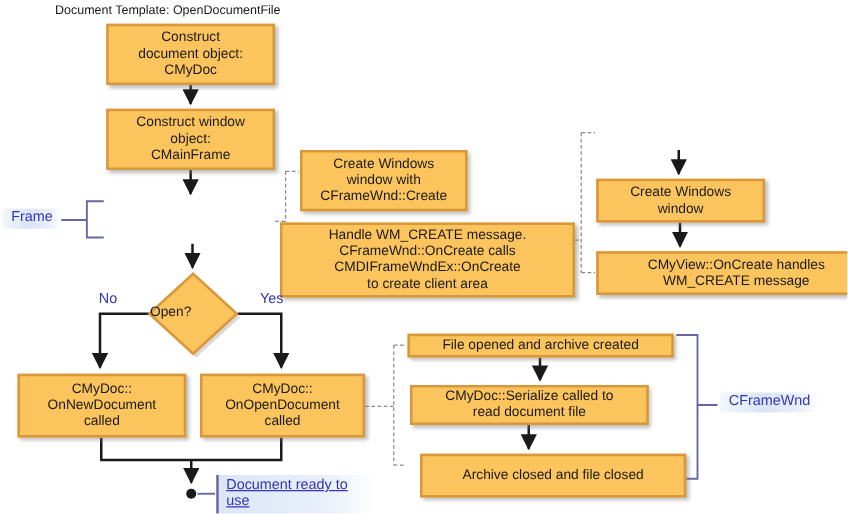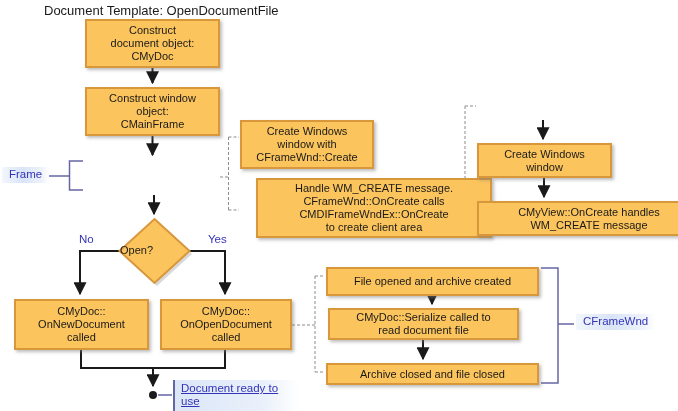--- a/index.html
+++ b/index.html
@@ -24,21 +24,21 @@
     position:absolute;box-sizing:border-box;
     background:var(--node-fill);
     border:2px solid var(--node-border);
     box-shadow:2px 2px 3px rgba(125,125,125,.5);
     display:flex;align-items:center;justify-content:center;
     text-align:center;white-space:pre-line;
     font-size:11px;line-height:13px;color:#1a1a1a;
   }
   .title{
     position:absolute;left:44px;top:3px;
-    font-size:13px;color:#1a1a1a;
+    font-size:10px;color:#1a1a1a;
   }
   .blue-label{
     position:absolute;color:var(--label-text);
     font-size:11.5px;line-height:13px;
   }
   .hl{
     background:linear-gradient(90deg,#f3f7fd 0%,#d9e4f6 45%,#eef3fb 85%,#ffffff 100%);
     padding:1px 7px 2px 7px;
   }
   .ready{
@@ -101,34 +101,34 @@
   <div class="node" style="left:14px;top:299px;width:135px;height:51px">CMyDoc::
 OnNewDocument
 called</div>
   <div class="node" style="left:160px;top:299px;width:132px;height:51px">CMyDoc::
 OnOpenDocument
 called</div>
 
   <div class="node" style="left:240px;top:120px;width:134px;height:49px">Create Windows
 window with
 CFrameWnd::Create</div>
-  <div class="node" style="left:256px;top:178px;width:236px;height:60px">Handle WM_CREATE message.
+  <div class="node" style="left:224px;top:178px;width:236px;height:60px">Handle WM_CREATE message.
 CFrameWnd::OnCreate calls
 CMDIFrameWndEx::OnCreate
 to create client area</div>
 
   <div class="node" style="left:477px;top:143px;width:135px;height:35px">Create Windows
 window</div>
   <div class="node" style="left:477px;top:201px;width:224px;height:35px">CMyView::OnCreate handles
 WM_CREATE message</div>
 
-  <div class="node" style="left:326px;top:267px;width:213px;height:29px">File opened and archive created</div>
+  <div class="node" style="left:326px;top:267px;width:213px;height:19px">File opened and archive created</div>
   <div class="node" style="left:328px;top:308px;width:191px;height:32px">CMyDoc::Serialize called to
 read document file</div>
-  <div class="node" style="left:326px;top:363px;width:213px;height:22px">Archive closed and file closed</div>
+  <div class="node" style="left:336px;top:363px;width:213px;height:35px">Archive closed and file closed</div>
 
   <div class="blue-label hl" style="left:2px;top:167px;">Frame</div>
   <div class="blue-label hl" style="left:576px;top:314px;">CFrameWnd</div>
   <div class="blue-label" style="left:79px;top:233px;">No</div>
   <div class="blue-label" style="left:208px;top:233px;">Yes</div>
   <div class="blue-label ready" style="left:173px;top:380px;width:112px;">Document ready to
 use</div>
 
 </div>
 

